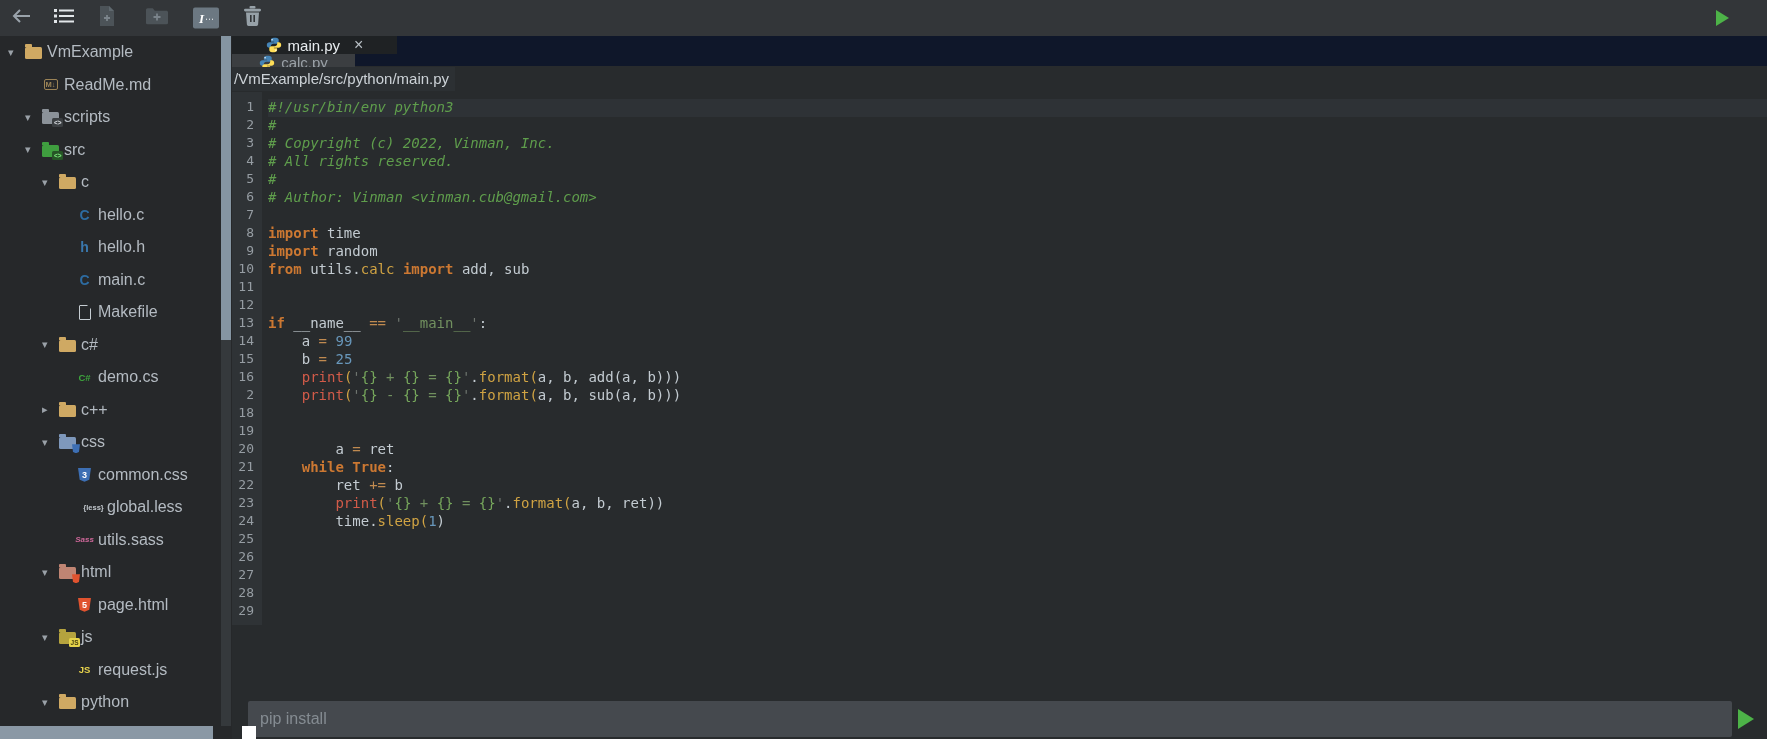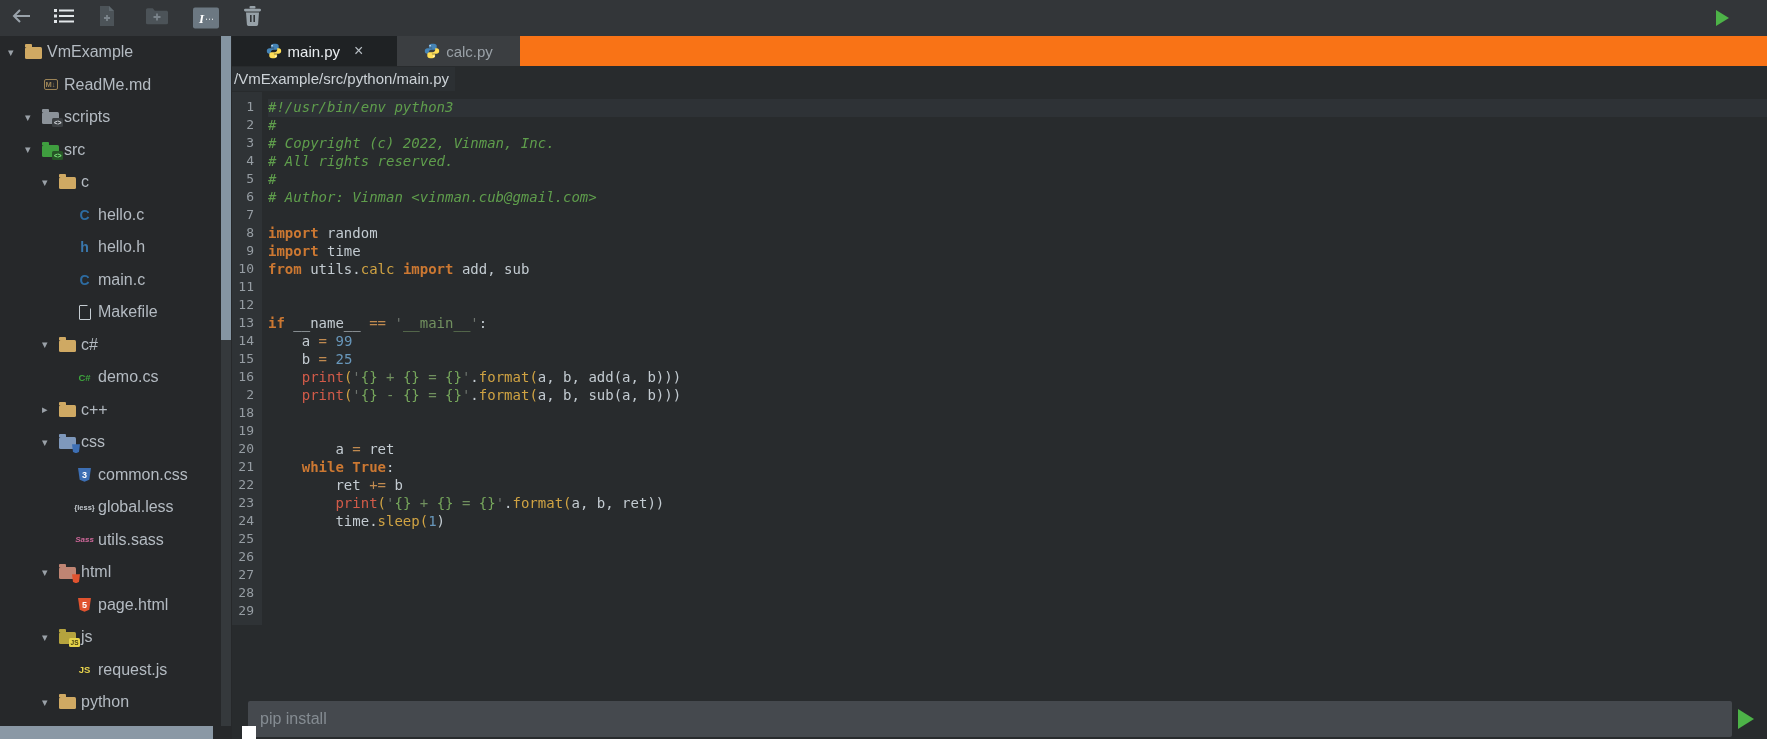--- a/index.html
+++ b/index.html
@@ -38,21 +38,21 @@
   .ic-sass{color:#cd6799;font-size:8px;font-weight:bold;font-style:italic;}
   .ic-file{display:inline-block;width:10px;height:13px;border:1.5px solid #c6cdd2;border-radius:1px;position:relative;background:transparent;}
   .ic-file::before{content:"";position:absolute;top:-1.5px;right:-1.5px;border-style:solid;border-width:0 5px 5px 0;border-color:transparent #26282a transparent transparent;}
   .vscroll{position:absolute;left:221px;top:0;width:10px;bottom:13px;background:#35393c;}
   .vthumb{position:absolute;left:0;top:0;width:10px;height:304px;background:#8595a2;}
   .hscroll{position:absolute;left:0;bottom:0;height:13px;width:232px;background:#26282a;}
   .hthumb{position:absolute;left:0;top:0;height:13px;width:213px;background:#8a98a5;}
 
   
   .editor{position:absolute;left:232px;top:36px;right:0;bottom:0;background:#282b2d;}
-  .tabbar{position:absolute;left:0;top:0;right:0;height:30px;background:#f97316;display:flex;}
+  .tabbar{position:absolute;left:0;top:0;right:0;height:30px;background:#0f172a;display:flex;flex-direction:column;}
   .tab{height:30px;display:flex;align-items:center;justify-content:center;font-size:15px;gap:6px;}
   .tab.active{width:165px;background:#1f2224;color:#e8ecef;}
   .tab.inactive{width:123px;background:#3b3e41;color:#9aa1a7;}
   .tab-close{color:#b9c0c6;font-size:16px;margin-left:8px;}
   .pyico{width:16px;height:16px;display:inline-flex;}
 
   .breadcrumb{position:absolute;left:0;top:30px;right:0;height:26px;display:flex;align-items:center;}
   .bc-box{display:inline-block;background:#2c3033;color:#ccd2d7;font-size:15px;padding:3px 6px 4px 2px;}
 
   .code-wrap{position:absolute;left:0;top:56px;right:0;bottom:46px;overflow:hidden;}
@@ -242,21 +242,21 @@
           </span>
           <span>css</span>
         </div>
         <div class="tree-row" style="padding-left: 59px;">
           <span class="tr-arrow"></span>
           <span class="ticon">
             <span class="shield" style="background:#3d6fb4">3</span>
           </span>
           <span>common.css</span>
         </div>
-        <div class="tree-row" style="padding-left: 59px;">
+        <div class="tree-row" style="padding-left: 59px; margin-left: 9px;">
           <span class="tr-arrow"></span>
           <span class="ticon">
             <span class="ic-less">{less}</span>
           </span>
           <span>global.less</span>
         </div>
         <div class="tree-row" style="padding-left: 59px;">
           <span class="tr-arrow"></span>
           <span class="ticon">
             <span class="ic-sass">Sass</span>
@@ -375,22 +375,22 @@
           <div class="gnum">29</div>
         </div>
       <div class="code" id="code">
           <div class="cl cur"><span class="tok-cm">#!/usr/bin/env python3</span></div>
           <div class="cl"><span class="tok-cm">#</span></div>
           <div class="cl"><span class="tok-cm"># Copyright (c) 2022, Vinman, Inc.</span></div>
           <div class="cl"><span class="tok-cm"># All rights reserved.</span></div>
           <div class="cl"><span class="tok-cm">#</span></div>
           <div class="cl"><span class="tok-cm"># Author: Vinman &lt;vinman.cub@gmail.com&gt;</span></div>
           <div class="cl"></div>
+          <div class="cl"><span class="tok-kw">import</span><span class="tok-pl"> time</span></div>
           <div class="cl"><span class="tok-kw">import</span><span class="tok-pl"> random</span></div>
-          <div class="cl"><span class="tok-kw">import</span><span class="tok-pl"> time</span></div>
           <div class="cl"><span class="tok-kw">from</span><span class="tok-pl"> utils.</span><span class="tok-au">calc</span><span class="tok-pl"> </span><span class="tok-kw">import</span><span class="tok-pl"> add, sub</span></div>
           <div class="cl"></div>
           <div class="cl"></div>
           <div class="cl"><span class="tok-kw">if</span><span class="tok-pl"> __name__ </span><span class="tok-op">==</span><span class="tok-pl"> </span><span class="tok-q">'</span><span class="tok-so">__main__</span><span class="tok-q">'</span><span class="tok-pl">:</span></div>
           <div class="cl"><span class="tok-pl">    a </span><span class="tok-op">=</span><span class="tok-pl"> </span><span class="tok-nu">99</span></div>
           <div class="cl"><span class="tok-pl">    b </span><span class="tok-op">=</span><span class="tok-pl"> </span><span class="tok-nu">25</span></div>
           <div class="cl"><span class="tok-pl">    </span><span class="tok-fr">print</span><span class="tok-au">(</span><span class="tok-q">'</span><span class="tok-sb">{}</span><span class="tok-so"> + </span><span class="tok-sb">{}</span><span class="tok-so"> = </span><span class="tok-sb">{}</span><span class="tok-q">'</span><span class="tok-pl">.</span><span class="tok-au">format</span><span class="tok-au">(</span><span class="tok-pl">a, b, add(a, b)))</span></div>
           <div class="cl"><span class="tok-pl">    </span><span class="tok-fr">print</span><span class="tok-au">(</span><span class="tok-q">'</span><span class="tok-sb">{}</span><span class="tok-so"> - </span><span class="tok-sb">{}</span><span class="tok-so"> = </span><span class="tok-sb">{}</span><span class="tok-q">'</span><span class="tok-pl">.</span><span class="tok-au">format</span><span class="tok-au">(</span><span class="tok-pl">a, b, sub(a, b)))</span></div>
           <div class="cl"></div>
           <div class="cl"></div>

